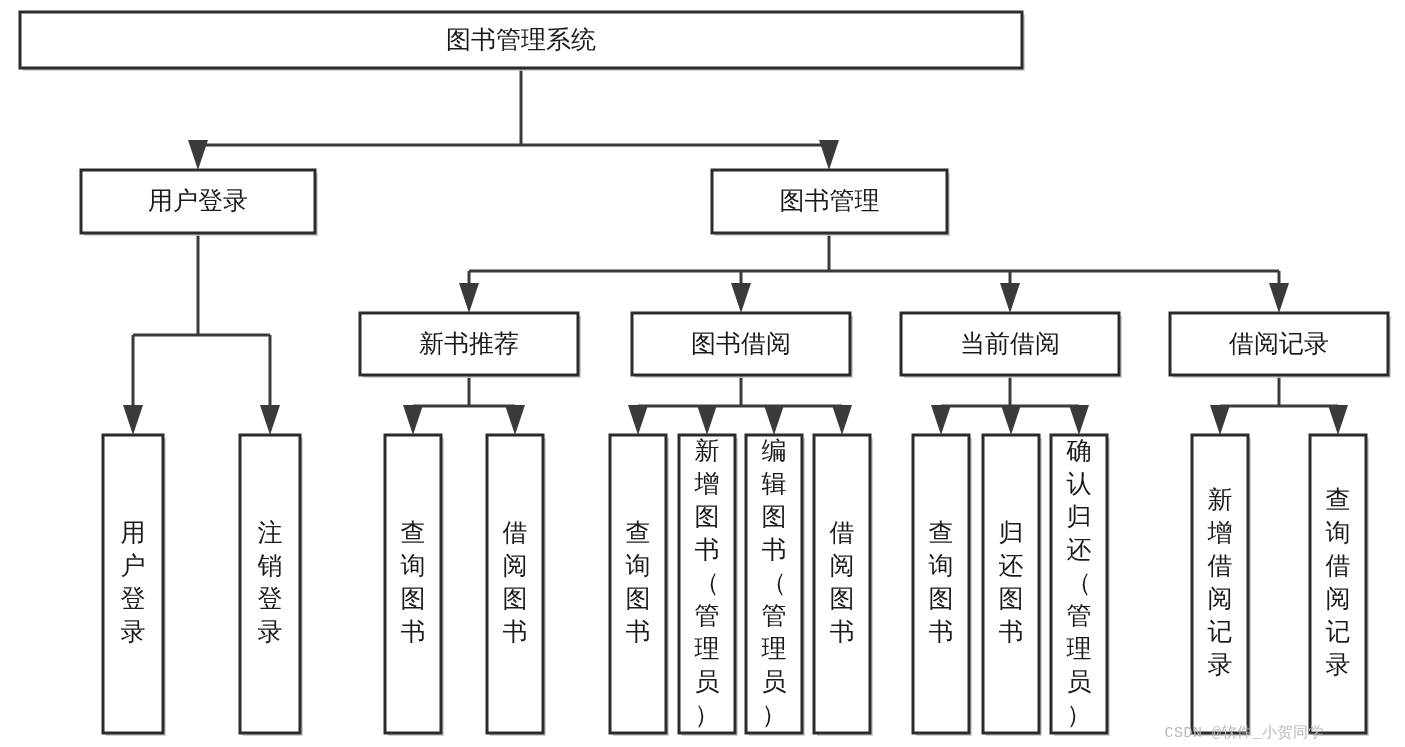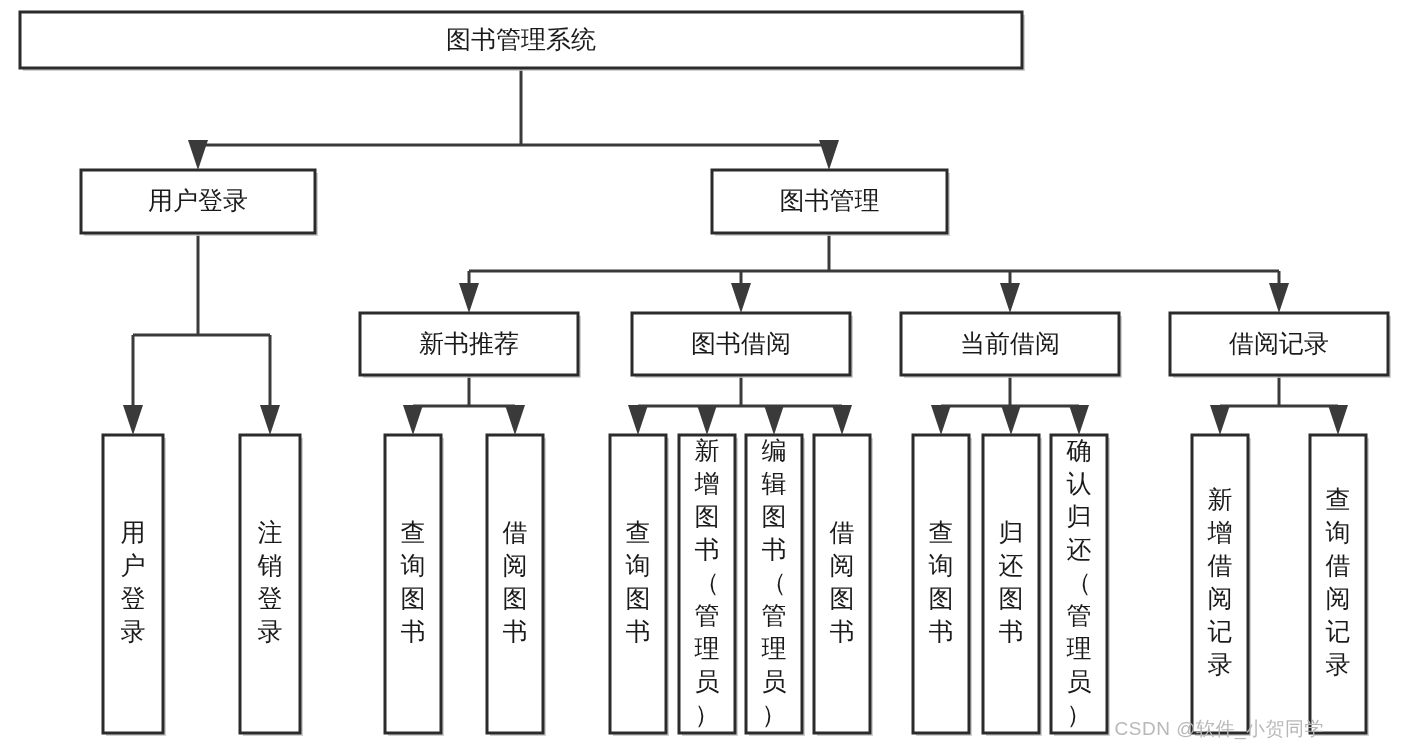--- a/index.html
+++ b/index.html
@@ -58,22 +58,22 @@
   .node-label-v {
     fill: #1a1a1a;
     font-family: "Liberation Sans", "DejaVu Sans", sans-serif;
     font-size: 25px;
     text-anchor: middle;
   }
   .watermark-text {
     position: absolute;
     right: 8px;
     bottom: 5px;
-    font-family: Liberation Sans, sans-serif;
-    font-size: 19px;
+    font-family: Liberation Mono, monospace;
+    font-size: 15px;
     color: #b8b8b8;
     white-space: nowrap;
     letter-spacing: 0.5px;
     user-select: none;
   }
 </style>
 </head>
 <body>
 
 <div id="diagram-root">

